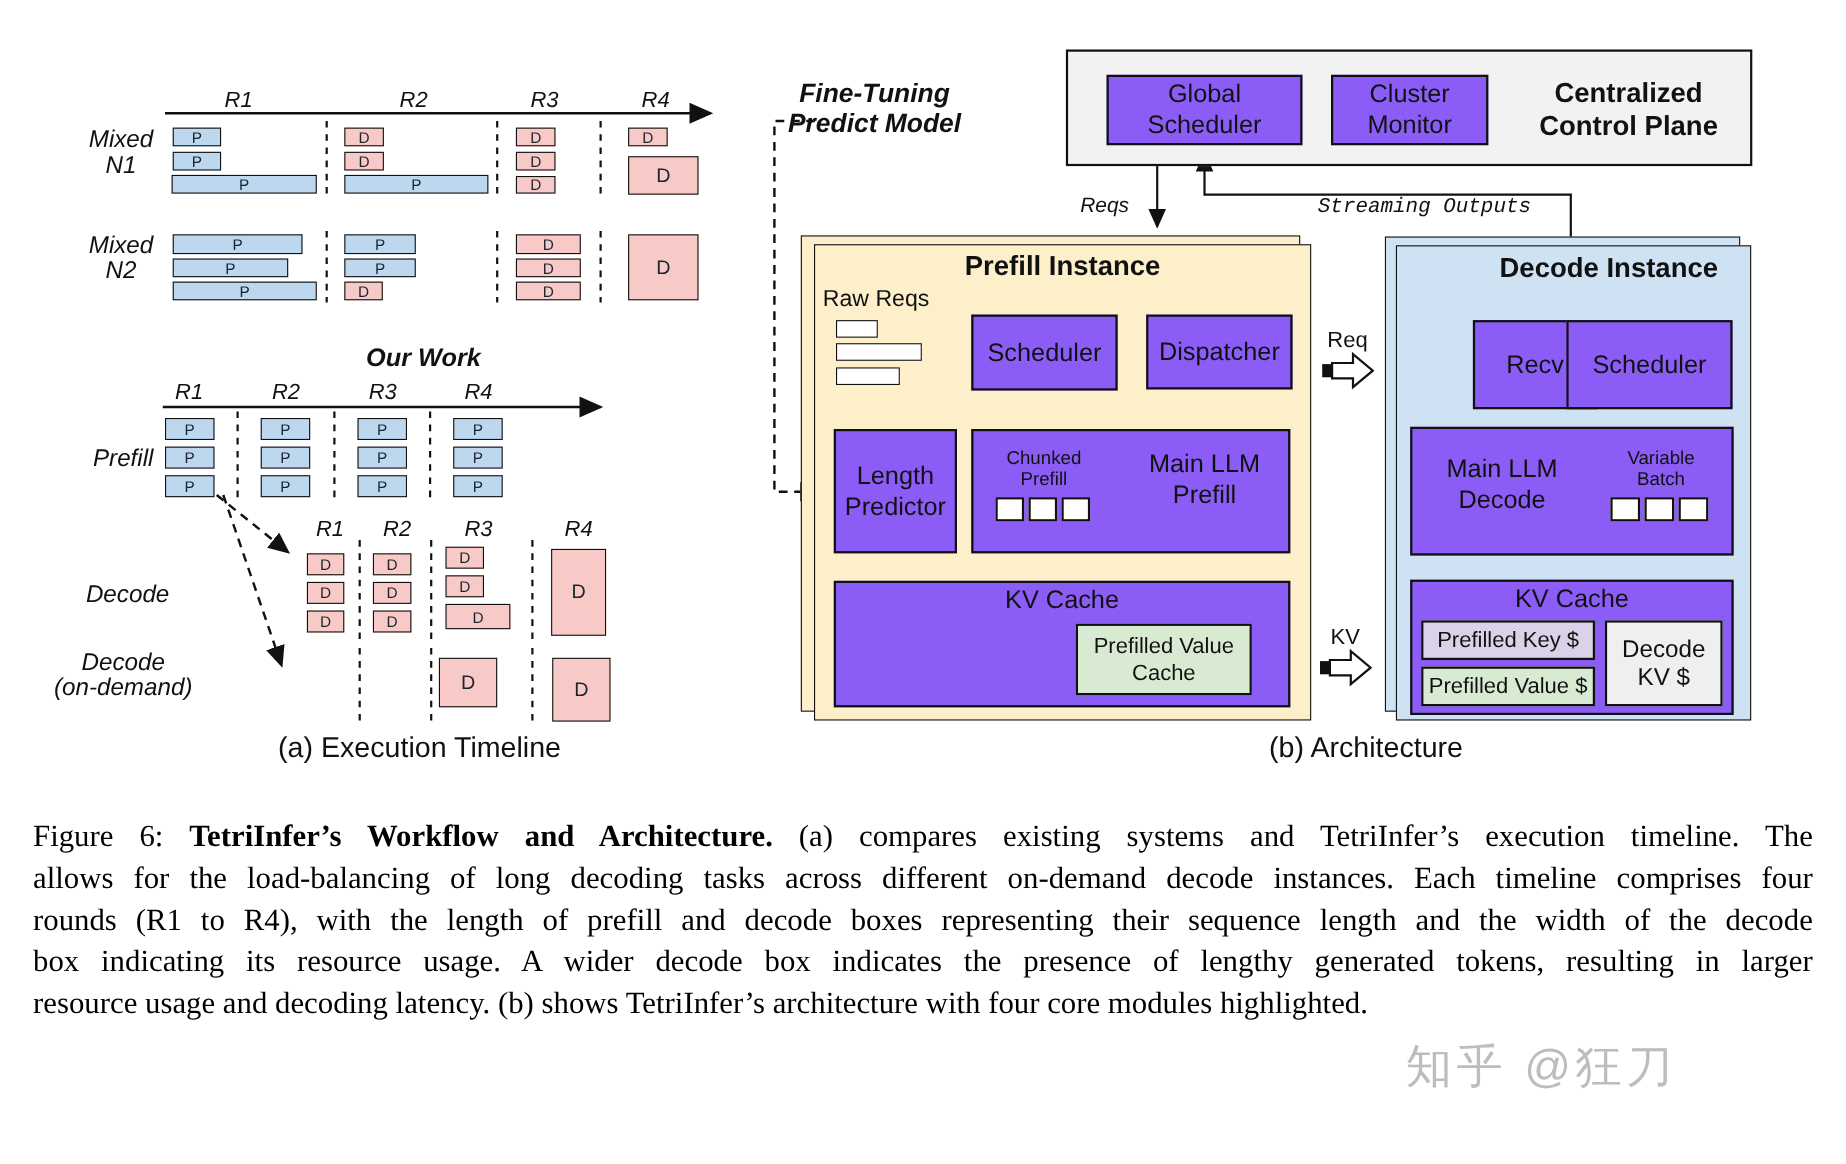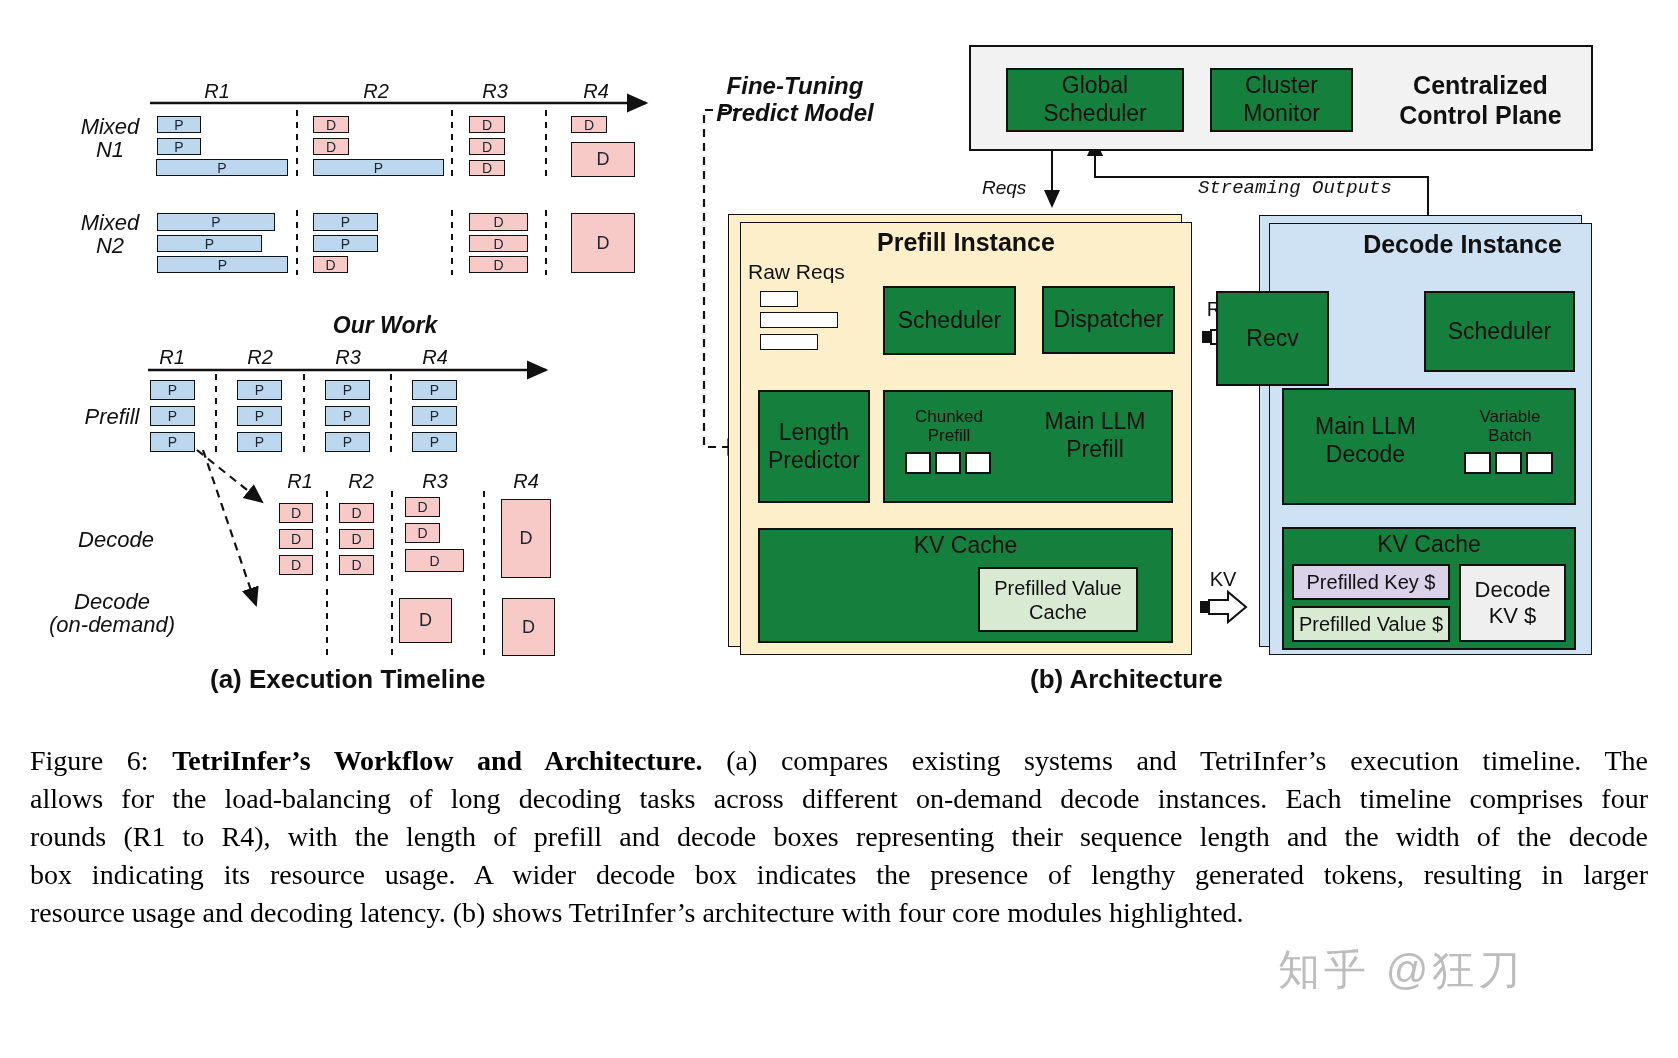--- a/index.html
+++ b/index.html
@@ -5,30 +5,30 @@
   html,body{margin:0;padding:0;background:#fff;}
   #fig{position:relative;width:1678px;height:1058px;background:#fff;overflow:hidden;
        font-family:"Liberation Sans",sans-serif;color:#111;}
   .abs{position:absolute;box-sizing:border-box;}
   .ctr{display:flex;align-items:center;justify-content:center;text-align:center;}
   .tbox{position:absolute;box-sizing:border-box;border:1.6px solid #111;
         display:flex;align-items:center;justify-content:center;
         font-family:"Liberation Sans",sans-serif;color:#1c2430;}
   .pb{background:var(--prefill-blue);}
   .db{background:var(--decode-pink);}
-  .wbox{position:absolute;box-sizing:border-box;border:2px solid #111;background:#15803d;
+  .wbox{position:absolute;box-sizing:border-box;border:2px solid #111;background:#8b5cf6;
         display:flex;align-items:center;justify-content:center;text-align:center;
         font-size:23px;line-height:1.2;}
   .panel{position:absolute;box-sizing:border-box;border:1.6px solid #111;}
   .yellow{background:var(--instance-yellow);}
   .bluep{background:var(--instance-blue);}
   .rlabel{position:absolute;font-style:italic;font-size:20px;text-align:center;}
   .rowlab{position:absolute;font-style:italic;font-size:22px;line-height:23px;text-align:center;}
   .bigtitle{position:absolute;font-weight:bold;font-style:italic;font-size:23px;text-align:center;}
-  .seclab{position:absolute;font-weight:bold;font-size:26px;text-align:left;}
+  .seclab{position:absolute;font-weight:normal;font-size:26px;text-align:right;}
   .itit{position:absolute;font-weight:bold;font-size:25px;text-align:center;}
   .smallsq{position:absolute;box-sizing:border-box;border:2px solid #111;background:#fff;}
   .flowlab{position:absolute;font-style:italic;font-size:19px;}
   .caption{position:absolute;left:30px;top:742px;width:1618px;
            font-family:"Liberation Serif",serif;font-size:28px;line-height:38px;color:#000;}
   .cl{text-align:justify;text-align-last:justify;}
   .cl-last{text-align:left;}
   .wm{position:absolute;left:1278px;top:942px;width:300px;font-size:42px;
       color:var(--watermark-gray);font-family:"Liberation Sans",sans-serif;letter-spacing:4px;}
 </style>
@@ -158,21 +158,21 @@
   <div class="abs ctr" style="left:758px;top:532px;width:415px;height:26px;font-size:23px;">KV Cache</div>
   <div class="wbox" style="left:978px;top:567px;width:160px;height:65px;background:var(--value-green);font-size:20px;">Prefilled Value Cache</div>
 
   <div class="abs ctr" style="left:1200px;top:298px;width:50px;height:22px;font-size:20px;">Req</div>
   <div class="abs ctr" style="left:1198px;top:568px;width:50px;height:22px;font-size:20px;">KV</div>
 
   <div class="panel bluep" style="left:1259px;top:215px;width:323px;height:432px;"></div>
   <div class="panel bluep" style="left:1269px;top:223px;width:323px;height:432px;"></div>
   <div class="itit" style="left:1269px;top:230px;width:323px;margin-left:32px;">Decode Instance</div>
 
-  <div class="wbox" style="left:1216px;top:291px;width:113px;height:95px;">Recv</div>
+  <div class="wbox" style="left:1339px;top:291px;width:113px;height:81px;">Recv</div>
   <div class="wbox" style="left:1424px;top:291px;width:151px;height:81px;">Scheduler</div>
 
   <div class="wbox" style="left:1282px;top:388px;width:294px;height:117px;"></div>
   <div class="abs ctr" style="left:1293px;top:410px;width:145px;height:60px;font-size:23px;line-height:28px;">Main LLM Decode</div>
   <div class="abs ctr" style="left:1455px;top:406px;width:110px;height:40px;font-size:17px;line-height:19px;">
     <div>
         <div>Variable</div>
         <div>Batch</div>
       </div>
   </div>

